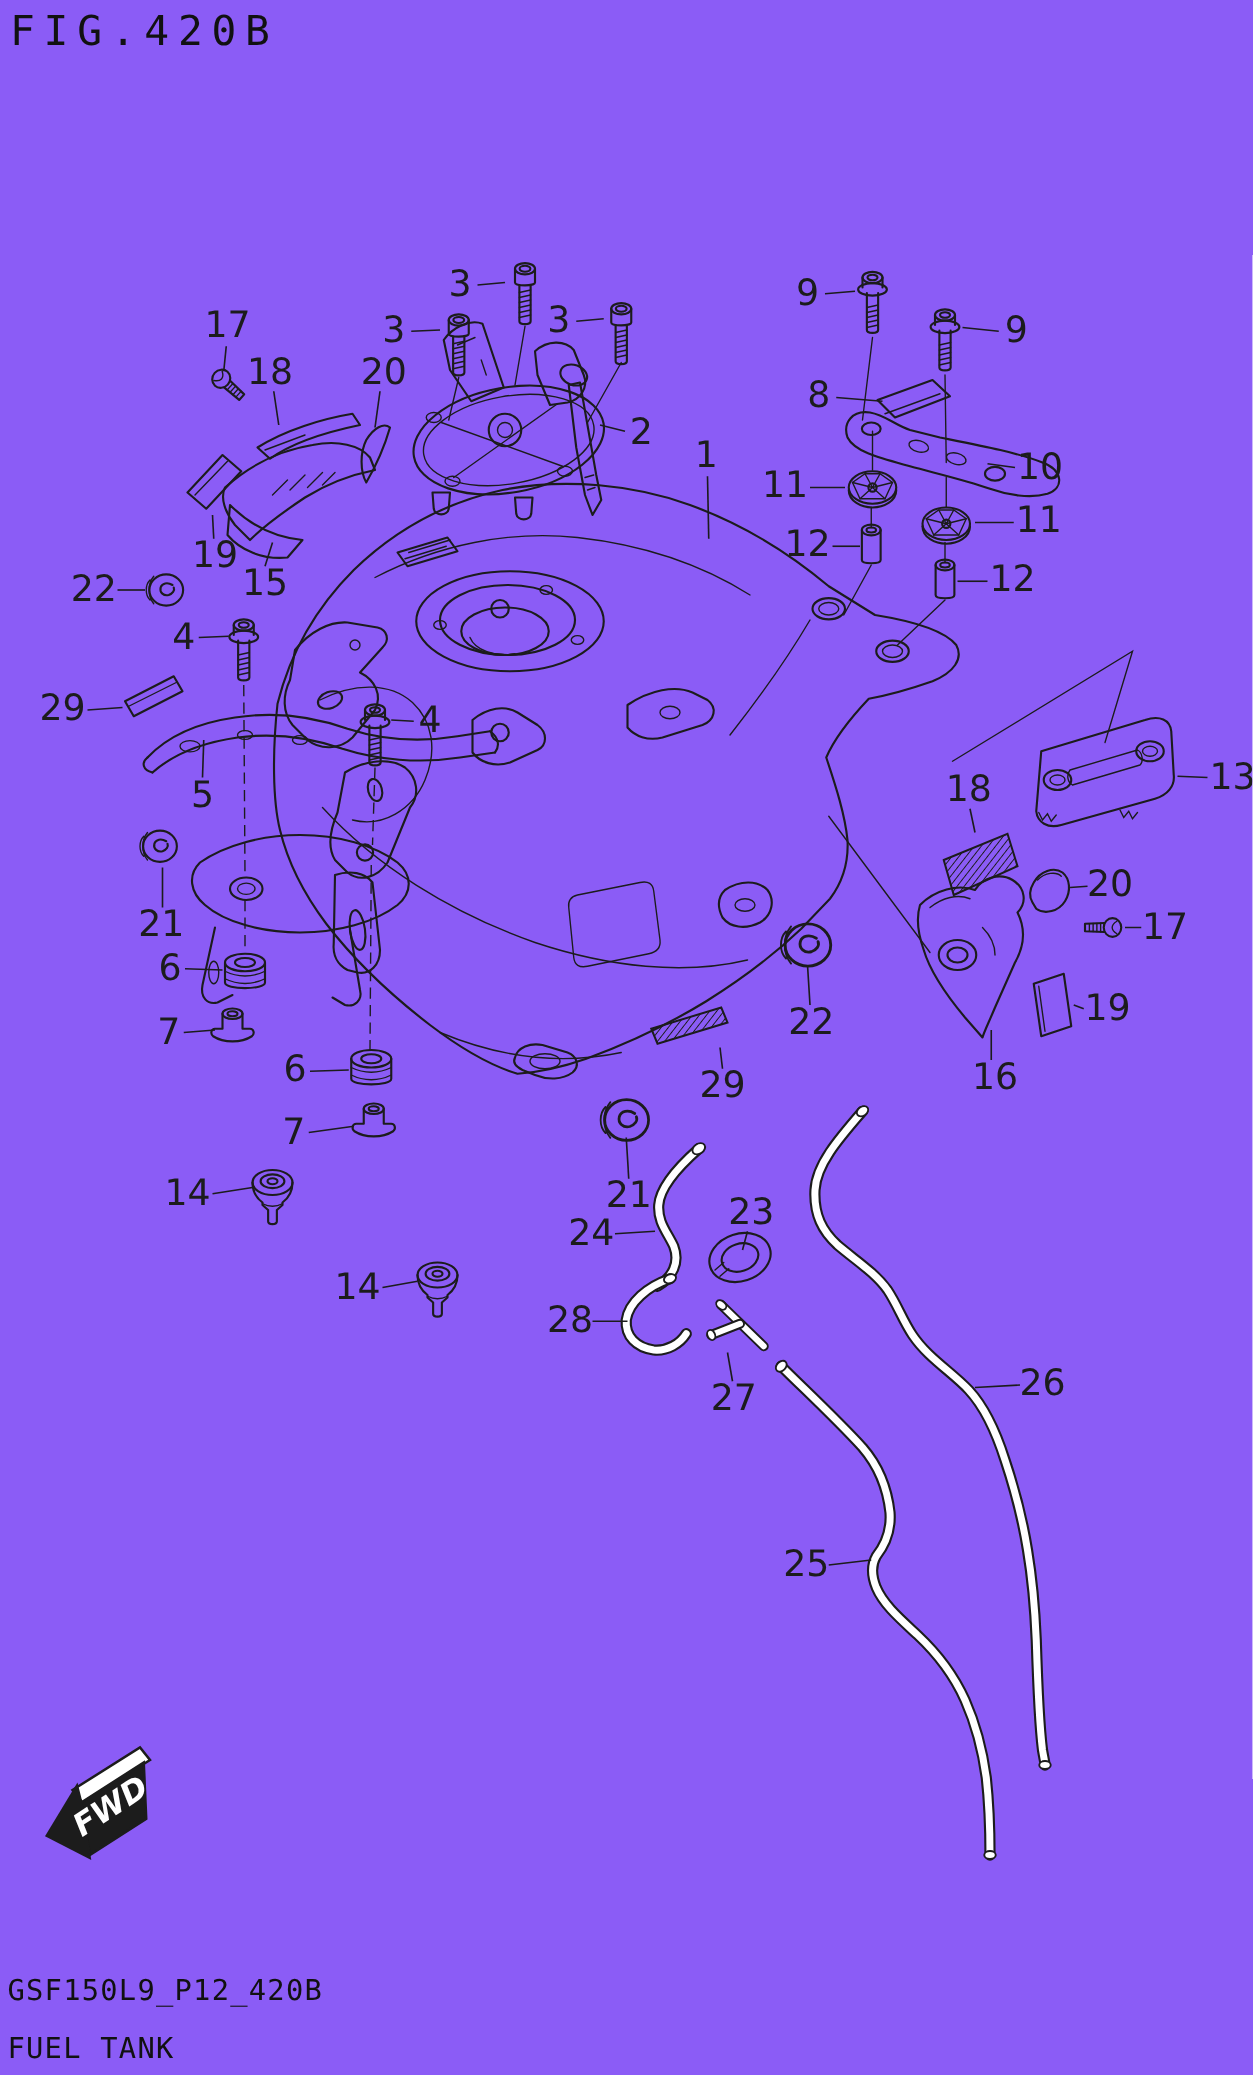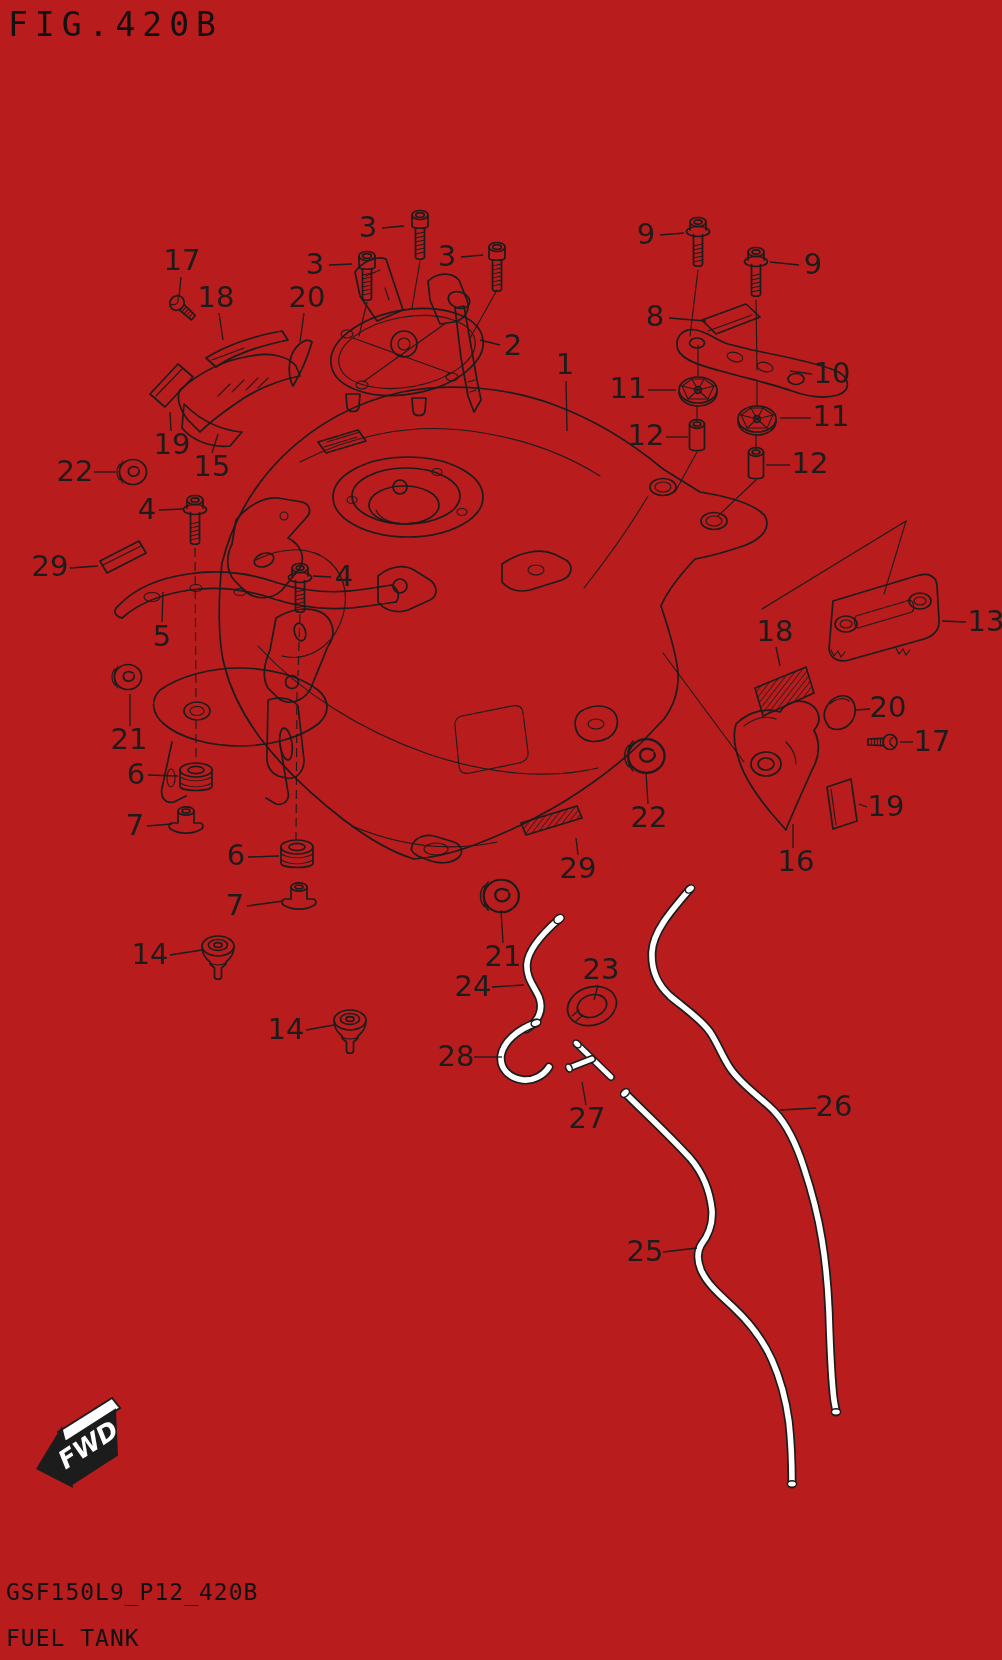--- a/index.html
+++ b/index.html
@@ -1,16 +1,16 @@
 <!DOCTYPE html>
 <html><head>
 <meta charset="utf-8">
 <style>
   html,body{margin:0;padding:0;background:#fff;}
-  .page{position:relative;width:1002px;height:1660px;background:#b91c1c;overflow:hidden;
+  .page{position:relative;width:1002px;height:1660px;background:#8b5cf6;overflow:hidden;
         font-family:"DejaVu Sans",sans-serif;}
   svg{display:block}
   .ln{fill:none;stroke:#1c1c1c;stroke-width:1.7;stroke-linecap:round;stroke-linejoin:round;}
   .thin{fill:none;stroke:#1c1c1c;stroke-width:1.1;stroke-linecap:round;}
   .dash{fill:none;stroke:#1c1c1c;stroke-width:1.1;stroke-dasharray:9 5;}
   .tube{fill:none;stroke:#1c1c1c;stroke-width:9;stroke-linecap:round;stroke-linejoin:round;}
   .tubein{fill:none;stroke:#ffffff;stroke-width:5.6;stroke-linecap:round;stroke-linejoin:round;}
   .tube2{fill:none;stroke:#1c1c1c;stroke-width:8;stroke-linecap:round;}
   .tubein2{fill:none;stroke:#ffffff;stroke-width:4.8;stroke-linecap:round;}
   .cap{fill:#ffffff;stroke:#1c1c1c;stroke-width:1.5;}

